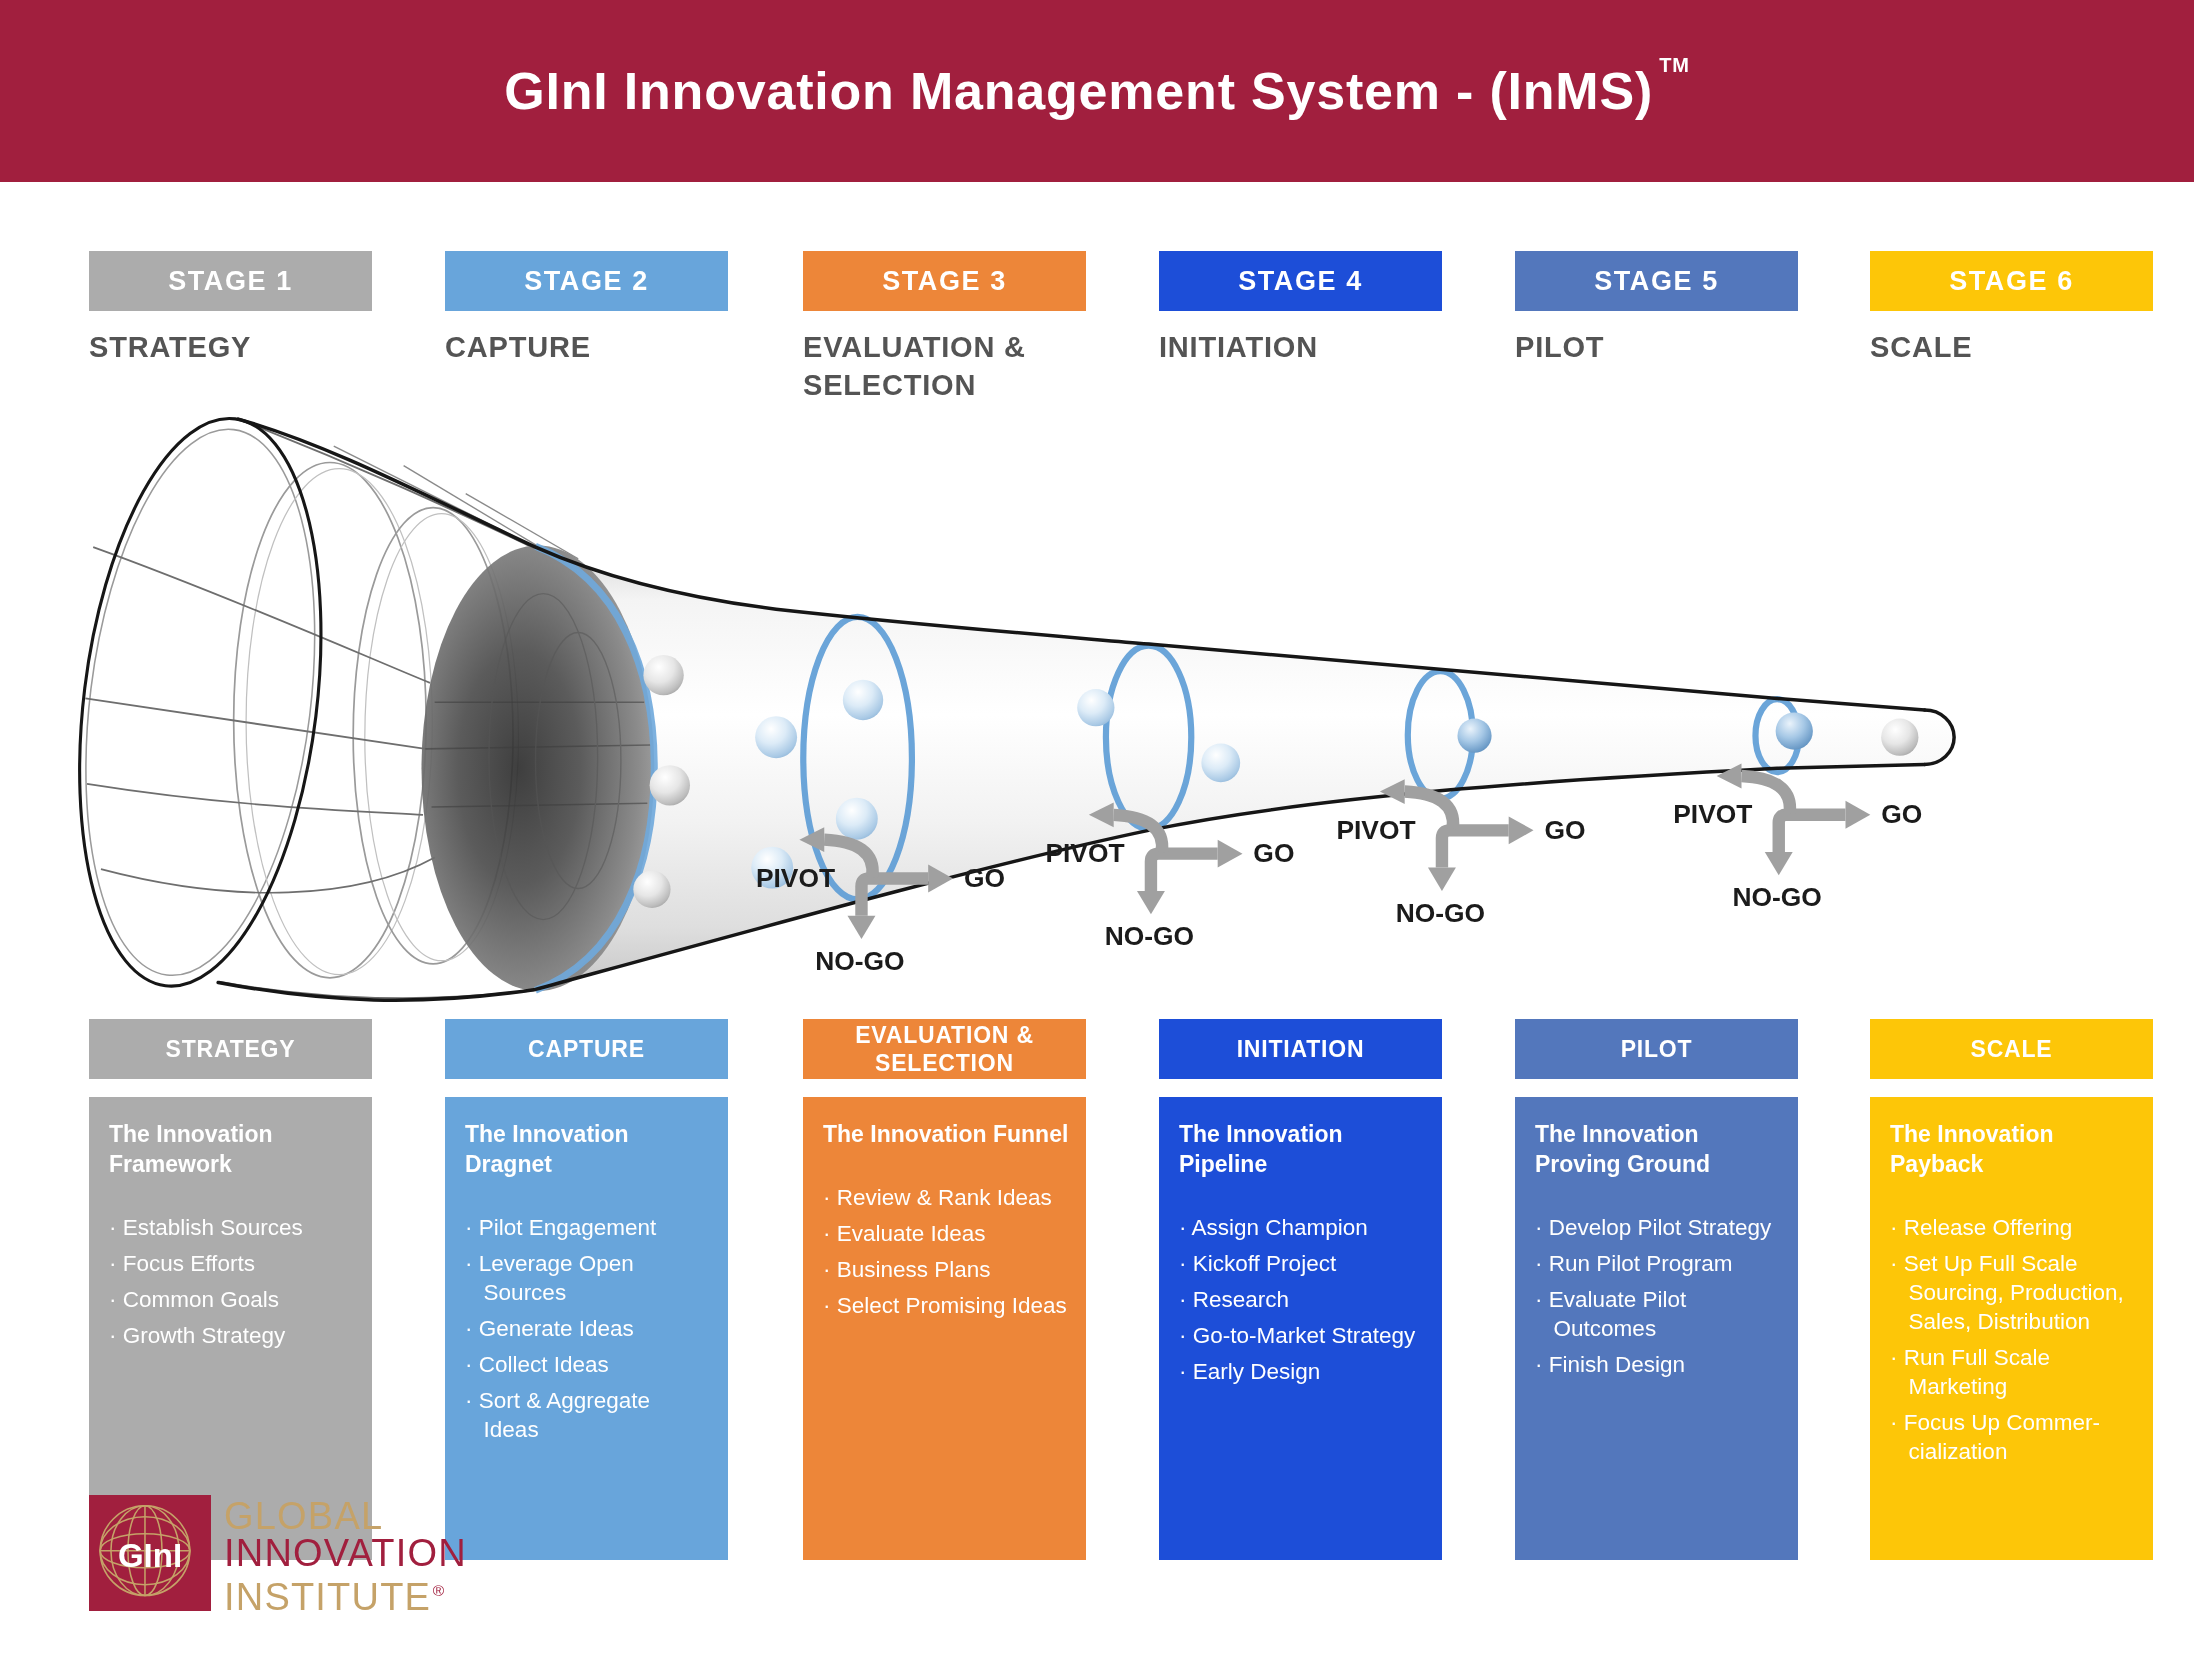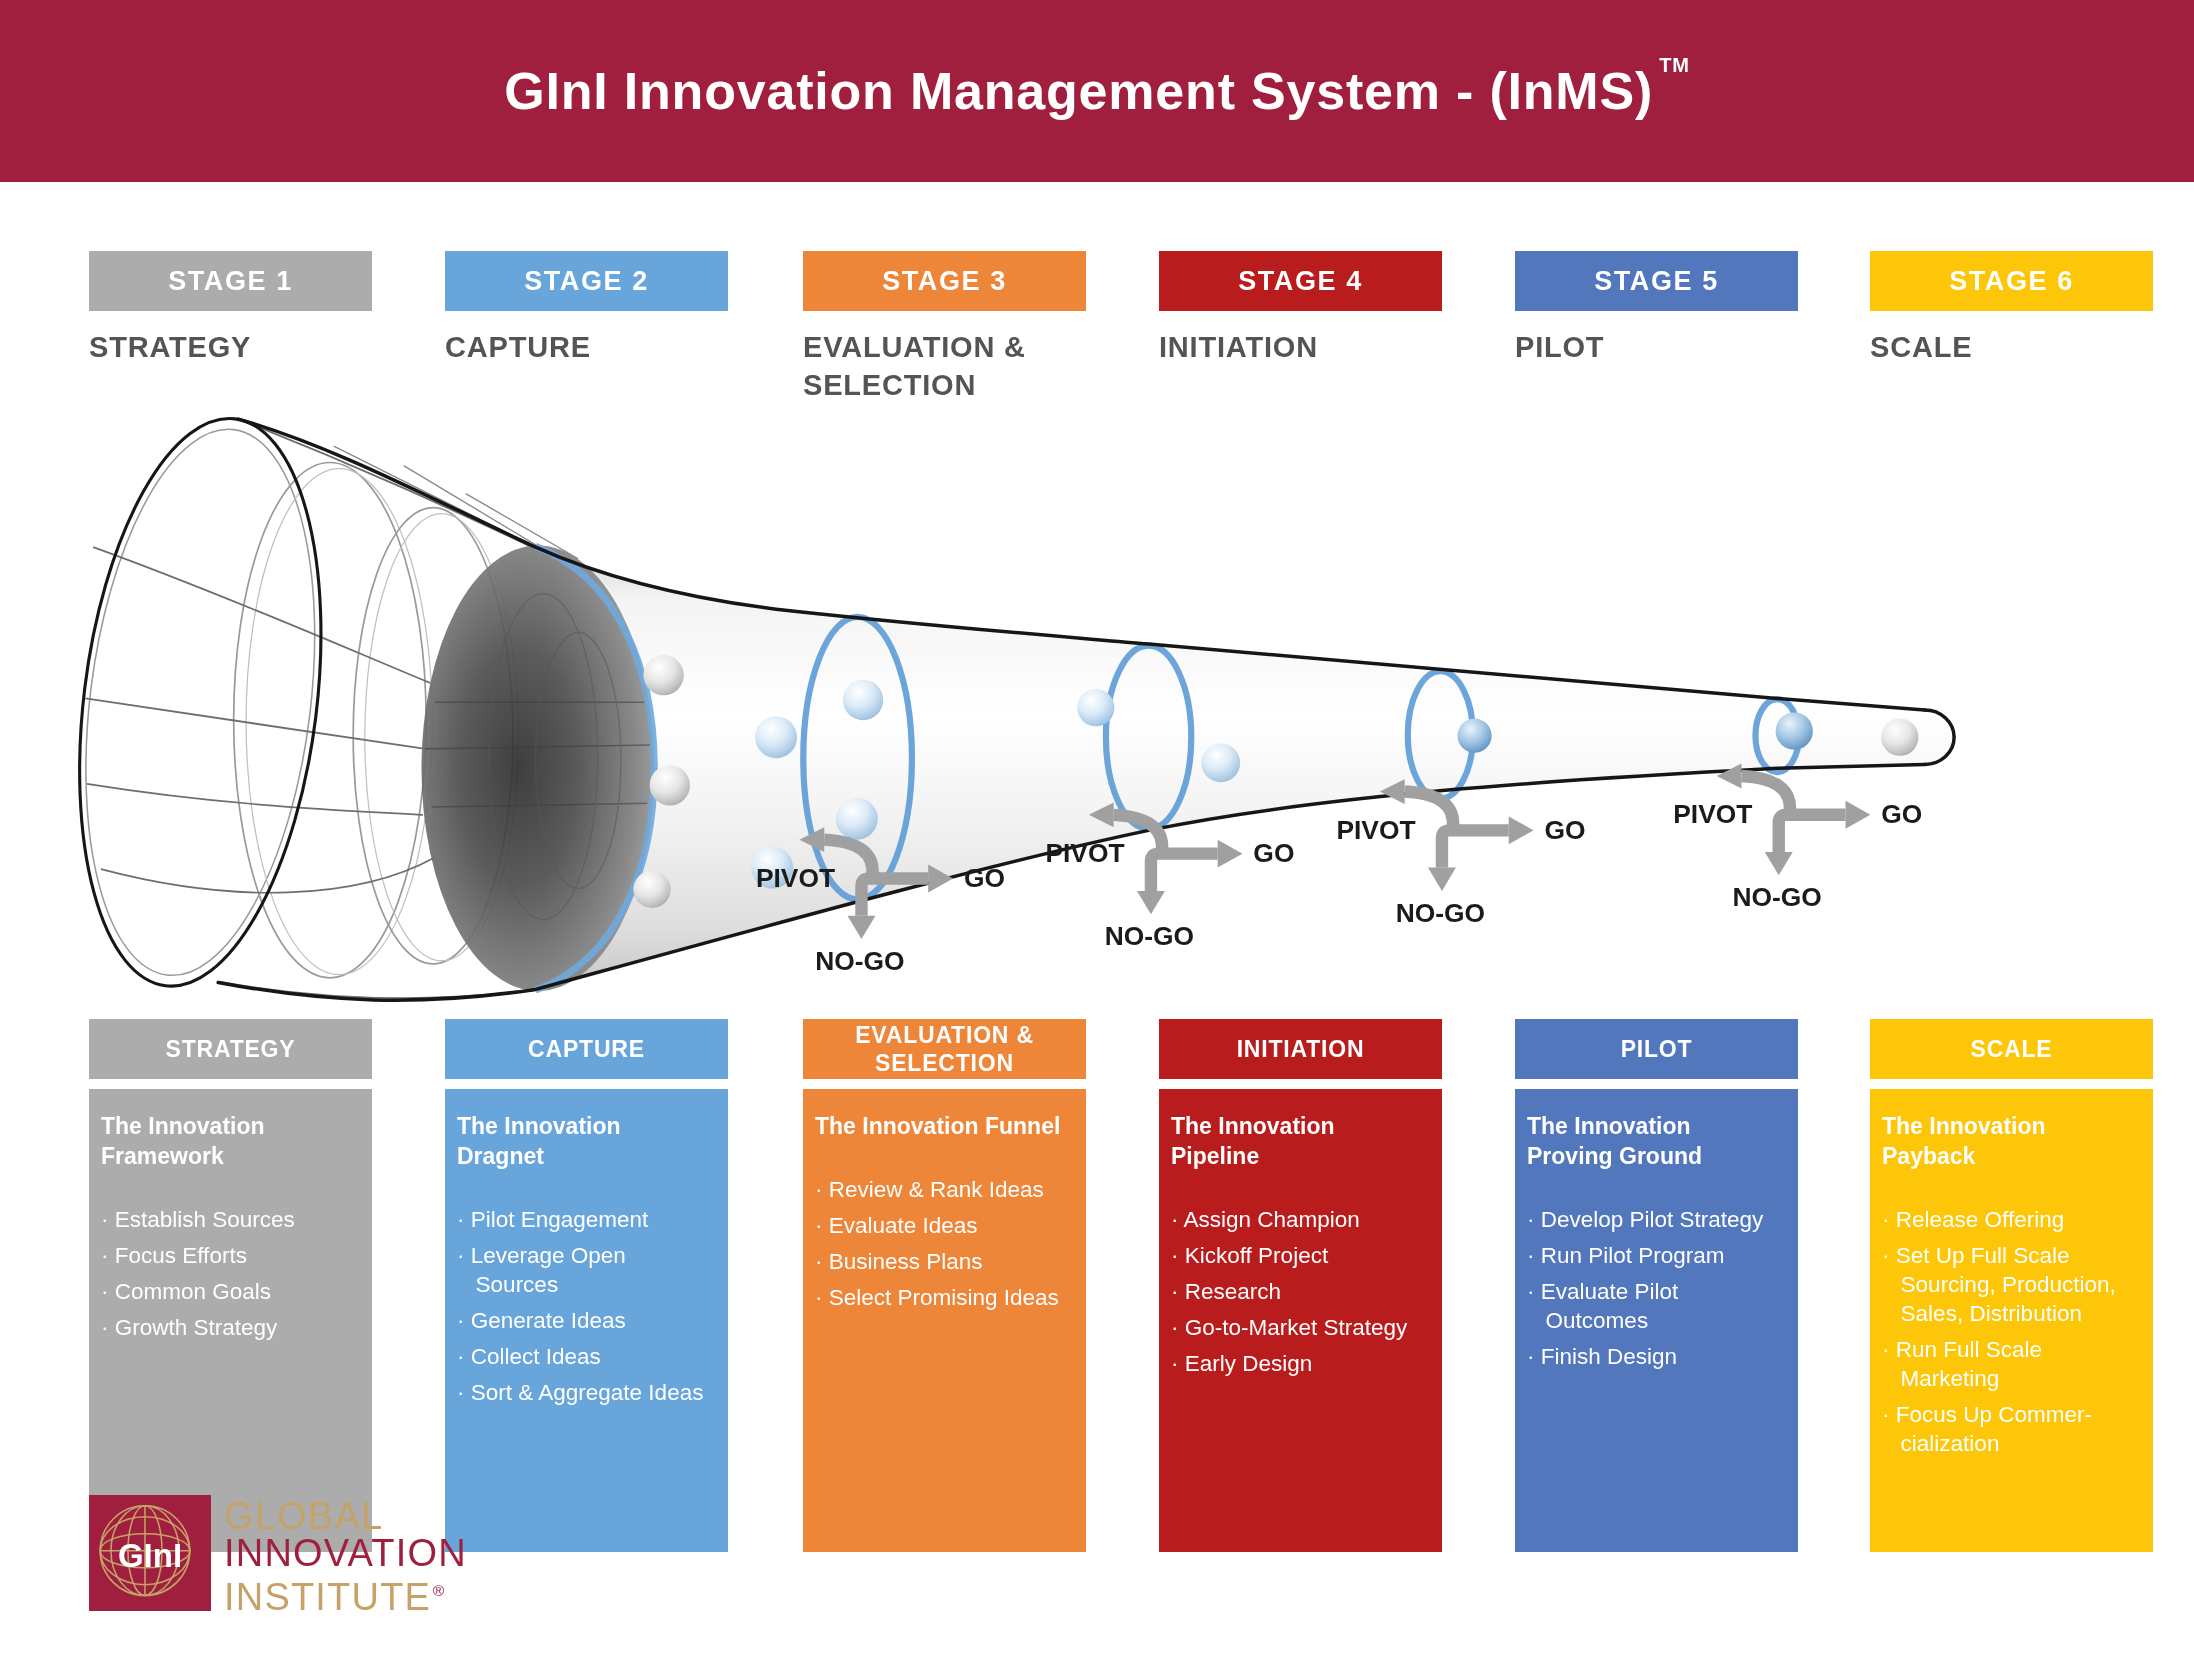--- a/index.html
+++ b/index.html
@@ -12,31 +12,31 @@
   .banner sup{font-size:20px;position:relative;top:-18.6px;margin-left:6.2px;font-weight:bold;}
 
   
   .stage-col{position:absolute;top:251px;width:283px;}
   .col-1{left:89px}.col-2{left:445px}.col-3{left:803px}.col-4{left:1159px}.col-5{left:1515px}.col-6{left:1870px}
   .badge{height:60px;display:flex;align-items:center;justify-content:center;
          color:#fff;font-weight:bold;font-size:27px;letter-spacing:1.6px;}
   .stage-name{margin-top:17px;color:#545454;font-weight:bold;font-size:29px;line-height:38px;letter-spacing:0.8px;}
 
   .bg-s1{background:#ACACAC}.bg-s2{background:#68A5DB}.bg-s3{background:#ED8639}
-  .bg-s4{background:#b91c1c}.bg-s5{background:#5377BC}.bg-s6{background:#FDC608}
+  .bg-s4{background:#1d4ed8}.bg-s5{background:#5377BC}.bg-s6{background:#FDC608}
 
   
   .funnel-svg{position:absolute;left:0;top:0;width:2194px;height:1677px;pointer-events:none;}
   .gate-label{font-family:"Liberation Sans",sans-serif;font-size:34px;font-weight:600;fill:#1b1b1b;}
 
   
   .card{position:absolute;top:1019px;width:283px;}
   .card-header{height:60px;display:flex;align-items:center;justify-content:center;text-align:center;
                color:#fff;font-weight:bold;font-size:23px;line-height:28px;letter-spacing:0.8px;padding:0 7.8px;box-sizing:border-box;}
-  .card-body{margin-top:10px;height:463px;box-sizing:border-box;padding:22px 17px 11px 12px;color:#fff;}
+  .card-body{margin-top:18px;height:463px;box-sizing:border-box;padding:22px 17px 11px 20px;color:#fff;}
   .card-title{margin:0 0 34px 0;font-weight:bold;font-size:23px;line-height:30px;}
   .card-body ul{list-style:none;margin:0;padding:0;font-size:22.5px;line-height:29px;}
   .card-body li{padding-left:18.6px;text-indent:-18.6px;margin-bottom:7px;}
   .card-body li::before{content:"\00B7  ";}
 
   
   .logo{position:absolute;left:89px;top:1495px;display:flex;align-items:flex-start;}
   .logo-square{position:relative;width:122px;height:116px;background:#A11F3E;}
   .logo-square svg{position:absolute;left:0;top:0;}
   .logo-mono{position:absolute;left:50%;top:53%;transform:translate(-50%,-50%);

